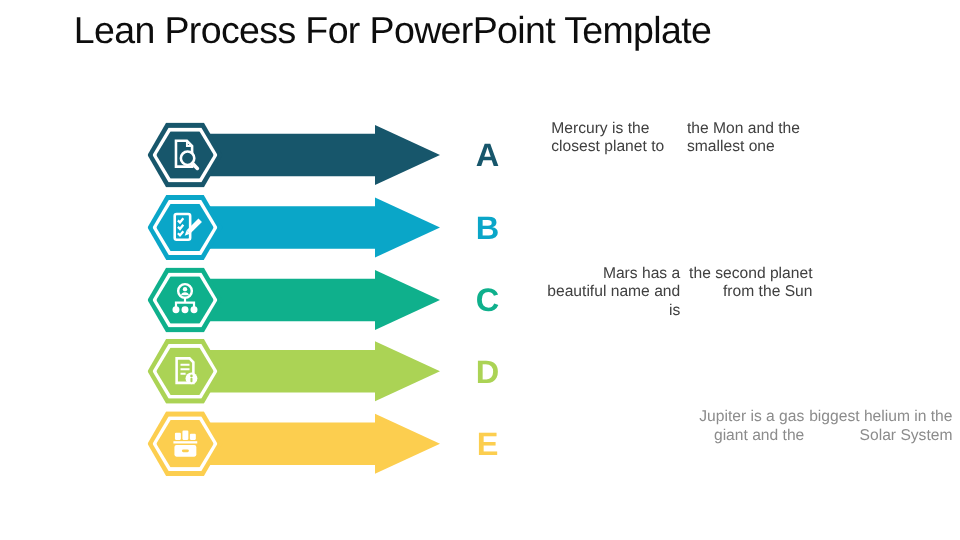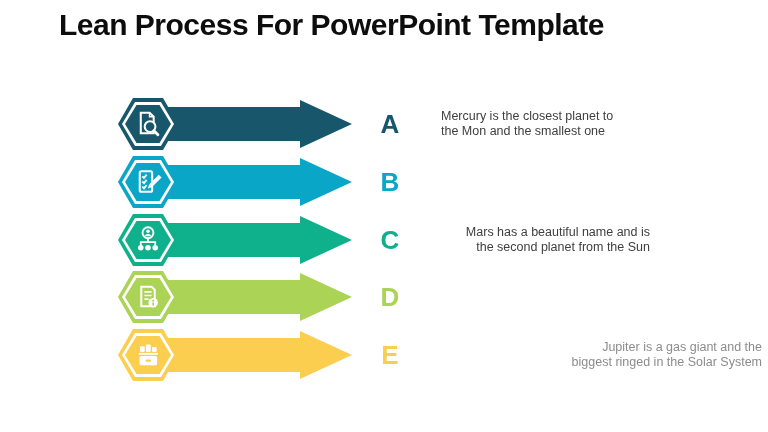--- a/index.html
+++ b/index.html
@@ -2,42 +2,42 @@
 <html><head>
 <meta charset="utf-8">
 <style>
   html,body{margin:0;padding:0;}
   .slide{
     position:relative;width:768px;height:432px;background:#ffffff;overflow:hidden;
     font-family:"Liberation Sans",sans-serif;
   }
   .title{
     position:absolute;left:59px;top:6px;width:690px;
-    font-size:30px;font-weight:700;letter-spacing:-0.5px;color:#0d0d0d;
+    font-size:30px;font-weight:400;letter-spacing:-0.5px;color:#0d0d0d;
     margin:0;line-height:38px;
   }
   .row{position:absolute;left:0;width:768px;height:58px;}
   .arrow-body{position:absolute;left:140px;top:12px;width:160px;height:34px;z-index:1;}
   .arrow-head{
     position:absolute;left:300px;top:5px;width:0;height:0;z-index:1;
     border-top:24px solid transparent;border-bottom:24px solid transparent;
     border-left:52px solid #000;
   }
   .hexwrap{position:absolute;left:118px;top:3px;width:60px;height:52px;z-index:2;}
   .hx{position:absolute;clip-path:polygon(25% 0,75% 0,100% 50%,75% 100%,25% 100%,0 50%);}
   .hx-outer{inset:0;}
   .hx-ring{inset:4px;background:#ffffff;}
   .hx-core{inset:7px;}
   .hexwrap svg{position:absolute;left:50%;top:50%;transform:translate(-50%,-50%);width:33px;height:33px;z-index:3;}
   .letter{
     position:absolute;left:370px;top:0;width:40px;height:58px;line-height:58px;
     text-align:center;font-size:26px;font-weight:700;
   }
   .desc{
-    position:absolute;top:0;height:58px;display:flex;flex-direction:column;justify-content:center;
+    position:absolute;top:0;height:58px;display:flex;flex-direction:row;justify-content:flex-start;
     font-size:12.5px;line-height:15px;color:#404040;
   }
   .desc span{display:block;}
   .desc-a{left:441px;width:212px;text-align:left;}
   .desc-b{left:432px;width:218px;text-align:center;}
   .desc-c,.desc-d{left:432px;width:218px;text-align:right;}
   .desc-e{left:545px;width:217px;text-align:right;color:#8c8c8c;}
 </style>
 </head>
 <body>
@@ -142,17 +142,17 @@
         <rect x="14" y="5.8" width="4.6" height="7.2" rx="0.8" fill="#fff"></rect>
         <rect x="19.8" y="8.2" width="4.6" height="4.8" rx="0.8" fill="#fff"></rect>
         <rect x="7" y="14" width="18.5" height="1.8" fill="#fff"></rect>
         <rect x="7.8" y="17" width="17" height="9" rx="1.6" fill="#fff"></rect>
         <rect x="13.6" y="20.4" width="5.4" height="2.2" rx="1.1" fill="#FCCE4F"></rect>
       </svg>
     </div>
     <div class="letter" style="color: rgb(252, 206, 79);">E</div>
     <div class="desc desc-e">
       <span>Jupiter is a gas giant and the</span>
-      <span>biggest ringed in the Solar System</span>
+      <span>biggest helium in the Solar System</span>
     </div>
   </div>
 
 </div>
 
 </body></html>

